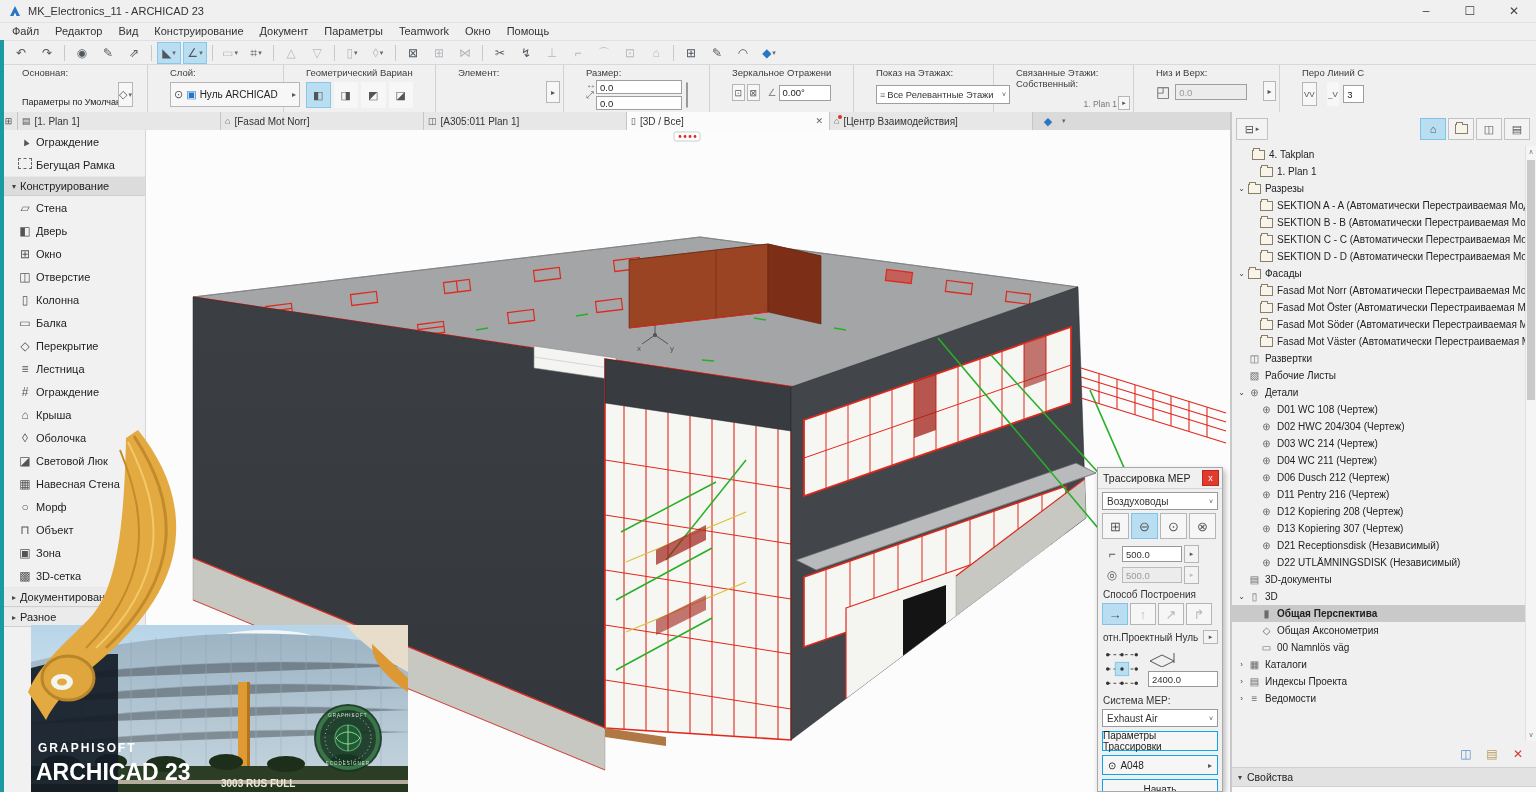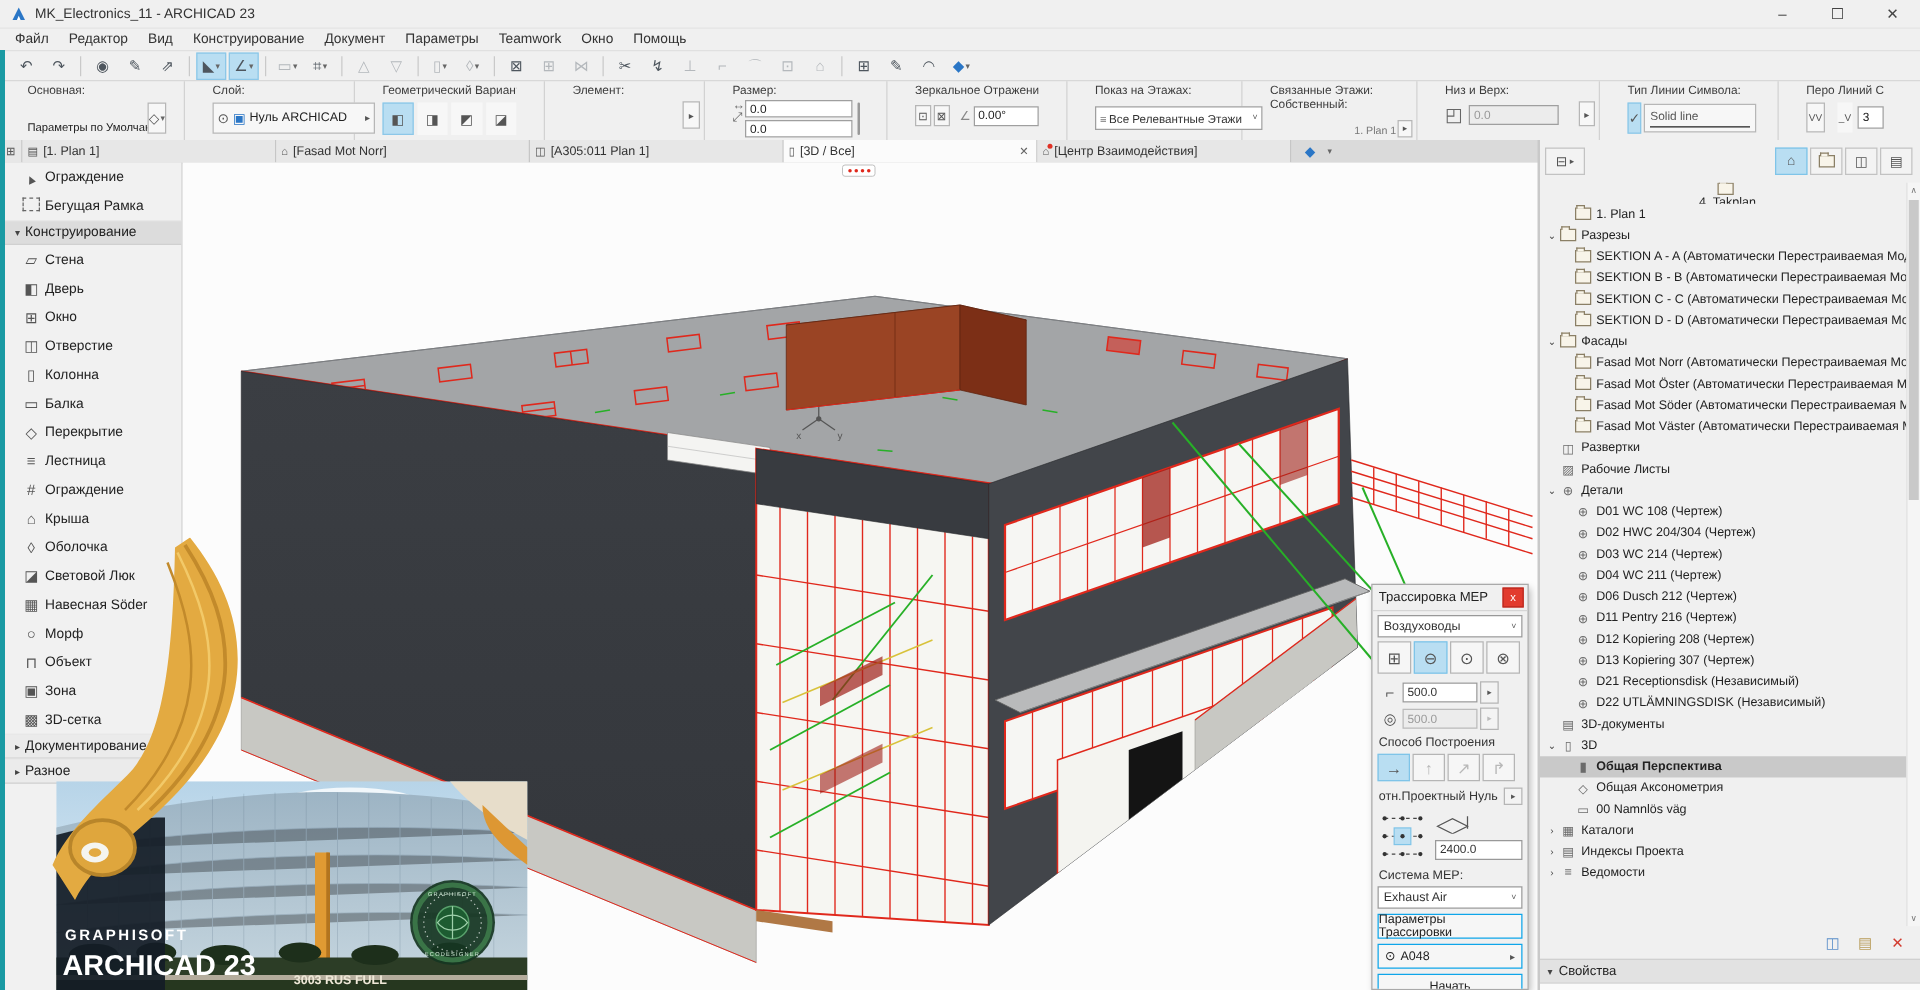--- a/index.html
+++ b/index.html
@@ -58,21 +58,21 @@
   .tbx-ico{width:22px;flex:none;text-align:center;font-size:12px;color:#555}
   .ico-cursor{display:inline-block;transform:rotate(-115deg);font-size:10px}
   .ico-marquee{display:inline-block;width:12px;height:9px;border:1px dashed #666}
   .tbx-header{height:18px;display:flex;align-items:center;font-size:11px;color:#222;background:#dcdcdc;
               padding-left:4px;border-top:1px solid #e8e8e8;border-bottom:1px solid #d0d0d0}
   .tbx-header.collapsed{background:#ebebeb}
   .tbx-caret{width:12px;font-size:8px;color:#444;text-align:center}
   
   #viewport{left:146px;top:130px;width:1086px;height:662px;background:#fcfcfc;z-index:0}
   
-  #splash{left:30px;top:430px;width:392px;height:362px;z-index:3;pointer-events:none}
+  #splash{left:16px;top:430px;width:392px;height:362px;z-index:3;pointer-events:none}
   
   #mep{left:1097px;top:467px;width:126px;height:325px;background:#f0f0f0;border:1px solid #a9a9a9;
        box-shadow:2px 3px 6px rgba(0,0,0,.28);z-index:5;box-sizing:border-box;overflow:hidden;font-size:10px}
   #mep-title{height:20px;display:flex;align-items:center;border-bottom:1px solid #d5d5d5;padding-left:5px}
   #mep-title span.t{flex:1;font-size:10.5px;color:#222}
   #mep-close{width:15px;height:14px;background:#e23b2e;color:#fff;font-size:9px;display:flex;
              align-items:center;justify-content:center;margin-right:3px;border:1px solid #b92a20}
   .mep-row{display:flex;align-items:center;margin:3px 4px 0 4px}
   .mep-select{flex:1;border:1px solid #999;background:#fff;height:16px;display:flex;align-items:center;
               justify-content:space-between;padding:0 4px;font-size:10px}
@@ -333,32 +333,20 @@
   <div class="ib-sec" style="width:146px">
     <div class="ib-label">Низ и Верх:</div>
     <div style="display:flex;align-items:center;margin-top:5px">
       <span style="font-size:15px;color:#666;margin-right:5px">◰</span>
       <div class="ib-field dis" style="width:64px;height:14px">
           <span>0.0</span>
         </div>
     </div>
     <div class="ib-btn" style="width:11px;height:18px;position:absolute;right:3px;top:16px;font-size:8px">▸</div>
   </div>
-  <div class="ib-sec" style="width:143px">
-    <div class="ib-label">Тип Линии Символа:</div>
-    <div style="display:flex;align-items:center;margin-top:4px">
-      <div class="ib-btn hl" style="width:24px;height:23px">
-          <span>✓</span>
-        </div>
-      <div class="ib-btn" style="width:100px;height:23px;margin-left:2px;flex-direction:column;align-items:flex-start;padding:2px 4px;box-sizing:border-box">
-        <span style="font-size:9.5px">Solid line</span>
-        <div style="width:80px;height:1px;background:#222;margin-top:2px"></div>
-      </div>
-    </div>
-  </div>
   <div class="ib-sec" style="width:106px;border-right:none">
     <div class="ib-label">Перо Линий Символа:</div>
     <div style="display:flex;align-items:center;margin-top:4px">
       <div class="ib-btn" style="width:24px;height:22px;font-size:8px">
           <span>VV</span>
         </div>
       <div class="ib-btn" style="width:20px;height:22px;font-size:8px;margin-left:10px;border-color:transparent">
           <span>_V</span>
         </div>
       <div class="ib-field" style="width:24px;height:16px;margin-left:4px">
@@ -459,21 +447,21 @@
     <div class="tbx-row">
       <span class="tbx-ico">◊</span>
       <span>Оболочка</span>
     </div>
     <div class="tbx-row">
       <span class="tbx-ico">◪</span>
       <span>Световой Люк</span>
     </div>
     <div class="tbx-row">
       <span class="tbx-ico">▦</span>
-      <span>Навесная Söder</span>
+      <span>Навесная Стена</span>
     </div>
     <div class="tbx-row">
       <span class="tbx-ico">○</span>
       <span>Морф</span>
     </div>
     <div class="tbx-row">
       <span class="tbx-ico">⊓</span>
       <span>Объект</span>
     </div>
     <div class="tbx-row">
@@ -908,21 +896,21 @@
         <div class="nav-hbtn">
           <span>◫</span>
         </div>
         <div class="nav-hbtn">
           <span>▤</span>
         </div>
       </div>
   </div>
   <div id="nav-tree">
     <div id="nav-rows">
-        <div class="nav-row" style="padding-left: 8px; flex-direction: column;">
+        <div class="nav-row" style="padding-left: 8px;">
           <span class="nav-exp"></span>
           <span class="nav-ico"><span class="css-folder"></span></span>
           <span>4. Takplan</span>
         </div>
         <div class="nav-row" style="padding-left: 16px;">
           <span class="nav-exp"></span>
           <span class="nav-ico"><span class="css-folder"></span></span>
           <span>1. Plan 1</span>
         </div>
         <div class="nav-row" style="padding-left: 4px;">

